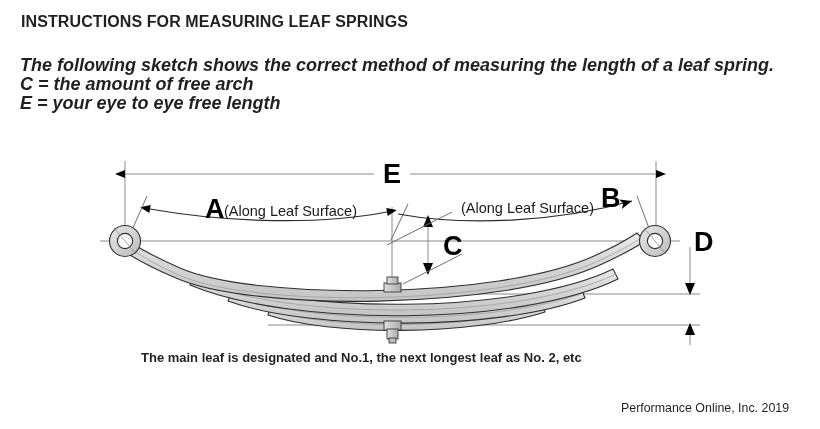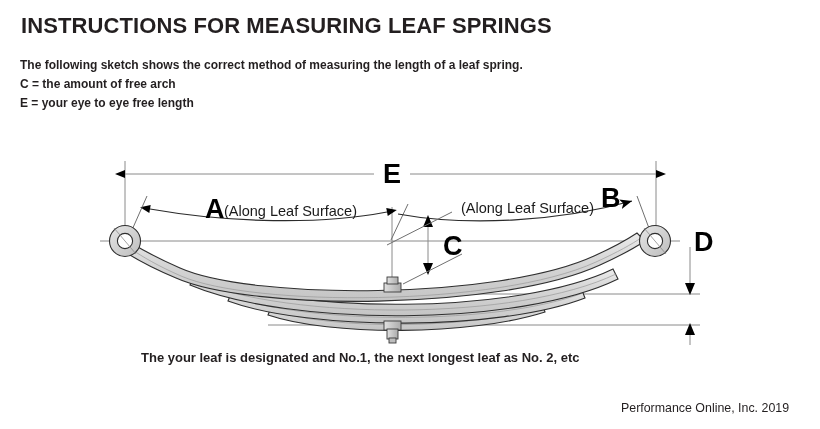--- a/index.html
+++ b/index.html
@@ -12,33 +12,34 @@
     height: 429px;
     position: relative;
     overflow: hidden;
     font-family: "Liberation Sans", sans-serif;
     color: #231f20;
   }
   #page-title {
     position: absolute;
     left: 21px;
     top: 13px;
-    font-size: 22px;
+    font-size: 16px;
     font-weight: bold;
     letter-spacing: 0.1px;
     white-space: nowrap;
   }
   #intro-block {
     position: absolute;
     left: 20px;
     top: 56px;
-    font-size: 12px;
+    font-size: 18px;
     font-weight: bold;
     line-height: 19.2px;
     white-space: nowrap;
+    font-style: italic;
   }
   #intro-block div { white-space: nowrap; }
   #diagram-wrap {
     position: absolute;
     left: 0;
     top: 155px;
     width: 820px;
     height: 190px;
   }
   #diagram-svg { display: block; }
@@ -214,14 +215,14 @@
       <rect x="384" y="166" width="17" height="9" fill="url(#boltGrad)" class="hw-outline"></rect>
       <rect x="387" y="174" width="11" height="10" fill="url(#boltGrad)" class="hw-outline"></rect>
       <rect x="389" y="183" width="7" height="5" fill="#bdbdbd" class="hw-outline"></rect>
     </g>
 
   </g>
 
 </svg>
 </div>
 
-<div id="caption-main-leaf">The your leaf is designated and No.1, the next longest leaf as No. 2, etc</div>
+<div id="caption-main-leaf">The main leaf is designated and No.1, the next longest leaf as No. 2, etc</div>
 <div id="footer-credit">Performance Online, Inc. 2019</div>
 
 </body></html>

